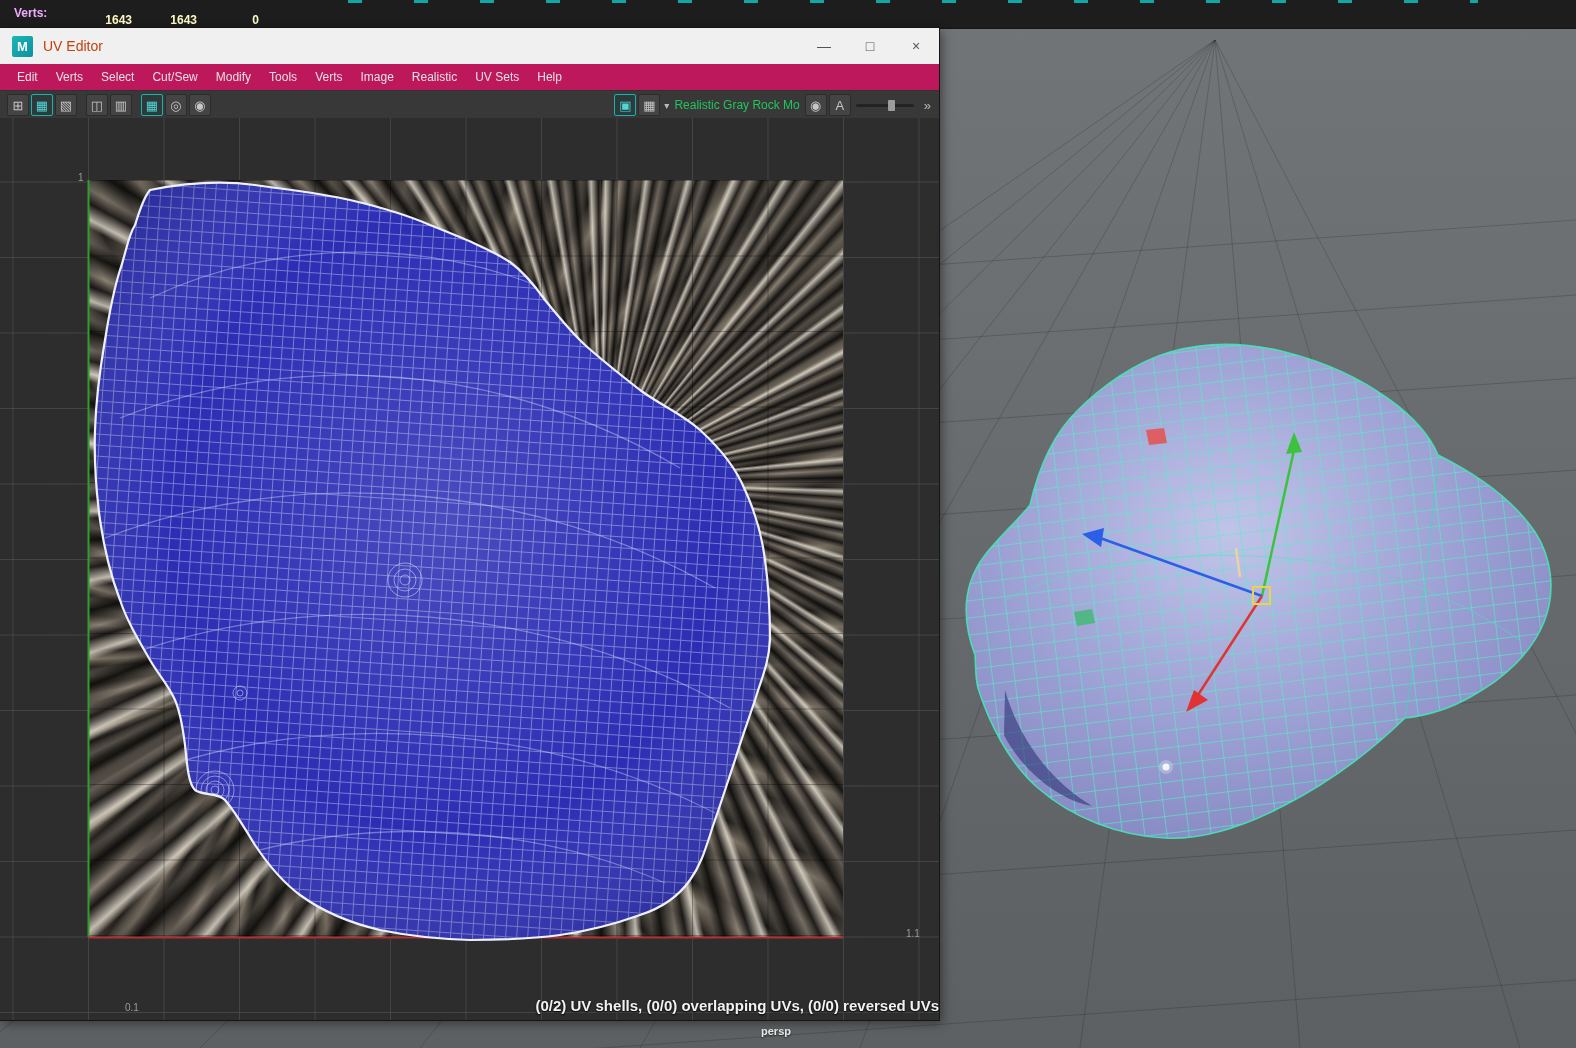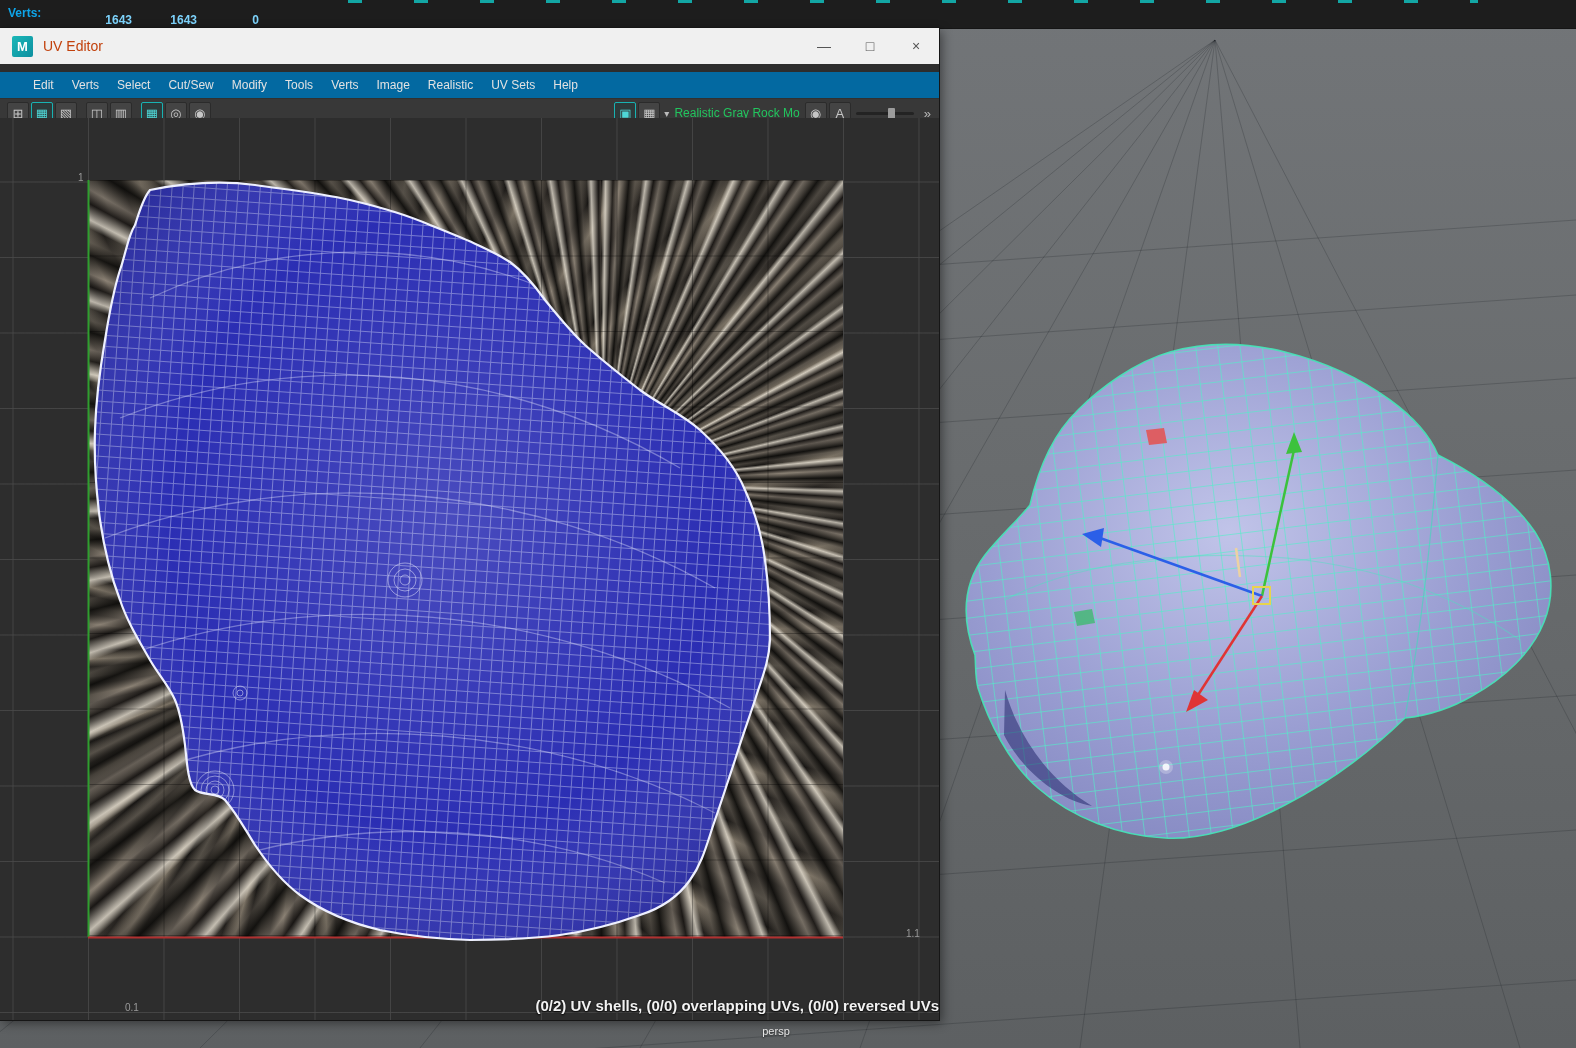--- a/index.html
+++ b/index.html
@@ -3,42 +3,42 @@
 <meta charset="utf-8">
 <style>
   html,body{margin:0;padding:0;background:#2a2a2a;font-family:"Liberation Sans",sans-serif;}
   #root{position:relative;width:1576px;height:1048px;overflow:hidden;background:#1e1e1e;}
 
   
   .viewport{position:absolute;inset:0;background:linear-gradient(180deg,#72757八 0%,#696c6e 45%,#5d6062 100%);}
   .viewport{background:linear-gradient(180deg,#727578 0%,#696c6e 45%,#5d6062 100%);}
   .viewport svg{position:absolute;inset:0;display:block;}
   .persp-label{position:absolute;left:776px;top:1025px;transform:translateX(-50%);
-    color:#ececec;font-size:11px;font-weight:normal;text-shadow:0 1px 2px rgba(0,0,0,.65);}
+    color:#ececec;font-size:11px;font-weight:bold;text-shadow:0 1px 2px rgba(0,0,0,.65);}
 
   
   .hud{position:absolute;top:0;left:0;width:100%;height:28px;background:#1d1d1d;border-bottom:1px solid #151515;}
   .hud-ticks{position:absolute;top:0;left:348px;width:1130px;height:3px;
     background:repeating-linear-gradient(90deg,#13a6a4 0 14px,transparent 14px 66px);}
-  .hud-label{position:absolute;left:8px;top:6px;font-size:12px;font-weight:bold;color:#0ea5e9;}
-  .hud-count{position:absolute;top:13px;font-size:12px;font-weight:600;color:#7dd3fc;text-align:right;}
+  .hud-label{position:absolute;left:14px;top:6px;font-size:12px;font-weight:bold;color:#f0abfc;}
+  .hud-count{position:absolute;top:13px;font-size:12px;font-weight:600;color:#fef9c3;text-align:right;}
   .hud-c0{left:92px;width:40px;} .hud-c1{left:157px;width:40px;} .hud-c2{left:235px;width:24px;}
 
   
   .uvwin{position:absolute;left:0;top:28px;width:939px;height:992px;background:#2d2d2d;
     box-shadow:0 0 0 1px #161616, 3px 3px 10px rgba(0,0,0,.45);overflow:hidden;}
   .titlebar{height:36px;background:#f0f0f0;display:flex;align-items:center;}
   .maya-icon{width:21px;height:21px;margin-left:12px;border-radius:2px;
     background:linear-gradient(135deg,#1ab7b7,#0d8fa0);color:#fff;font-weight:bold;font-size:13px;
     display:flex;align-items:center;justify-content:center;}
   .title-text{margin-left:10px;color:#c2410c;font-size:14px;}
   .win-controls{margin-left:auto;display:flex;height:100%;}
   .win-btn{width:46px;height:100%;display:flex;align-items:center;justify-content:center;color:#555;font-size:14px;}
 
-  .menubar{height:26px;background:#0369a1;display:flex;align-items:center;padding-left:24px;border-bottom:1px solid #313131;margin-top:8px;}
+  .menubar{height:26px;background:#be185d;display:flex;align-items:center;padding-left:8px;border-bottom:1px solid #313131;}
   .menu-item{padding:0 9px;font-size:12px;color:#e2e2e2;white-space:nowrap;}
 
   .toolbar{height:28px;background:#383838;display:flex;align-items:center;padding:0 6px;border-bottom:1px solid #292929;}
   .tb-icon{width:20px;height:20px;margin:0 1px;display:flex;align-items:center;justify-content:center;
     color:#c6c6c6;font-size:13px;line-height:1;background:#444;border:1px solid #2b2b2b;border-radius:2px;flex:0 0 auto;}
   .tb-icon.active{border-color:#18b2b2;color:#4fd6d6;background:#2e3a3a;}
   .tb-icon.gap{margin-left:8px;}
   .tb-right{margin-left:auto;display:flex;align-items:center;}
   .caret{color:#bbb;font-size:10px;margin:0 3px;}
   .tex-label{color:#22c55e;font-size:12px;max-width:126px;white-space:nowrap;overflow:hidden;margin:0 4px 0 2px;}

